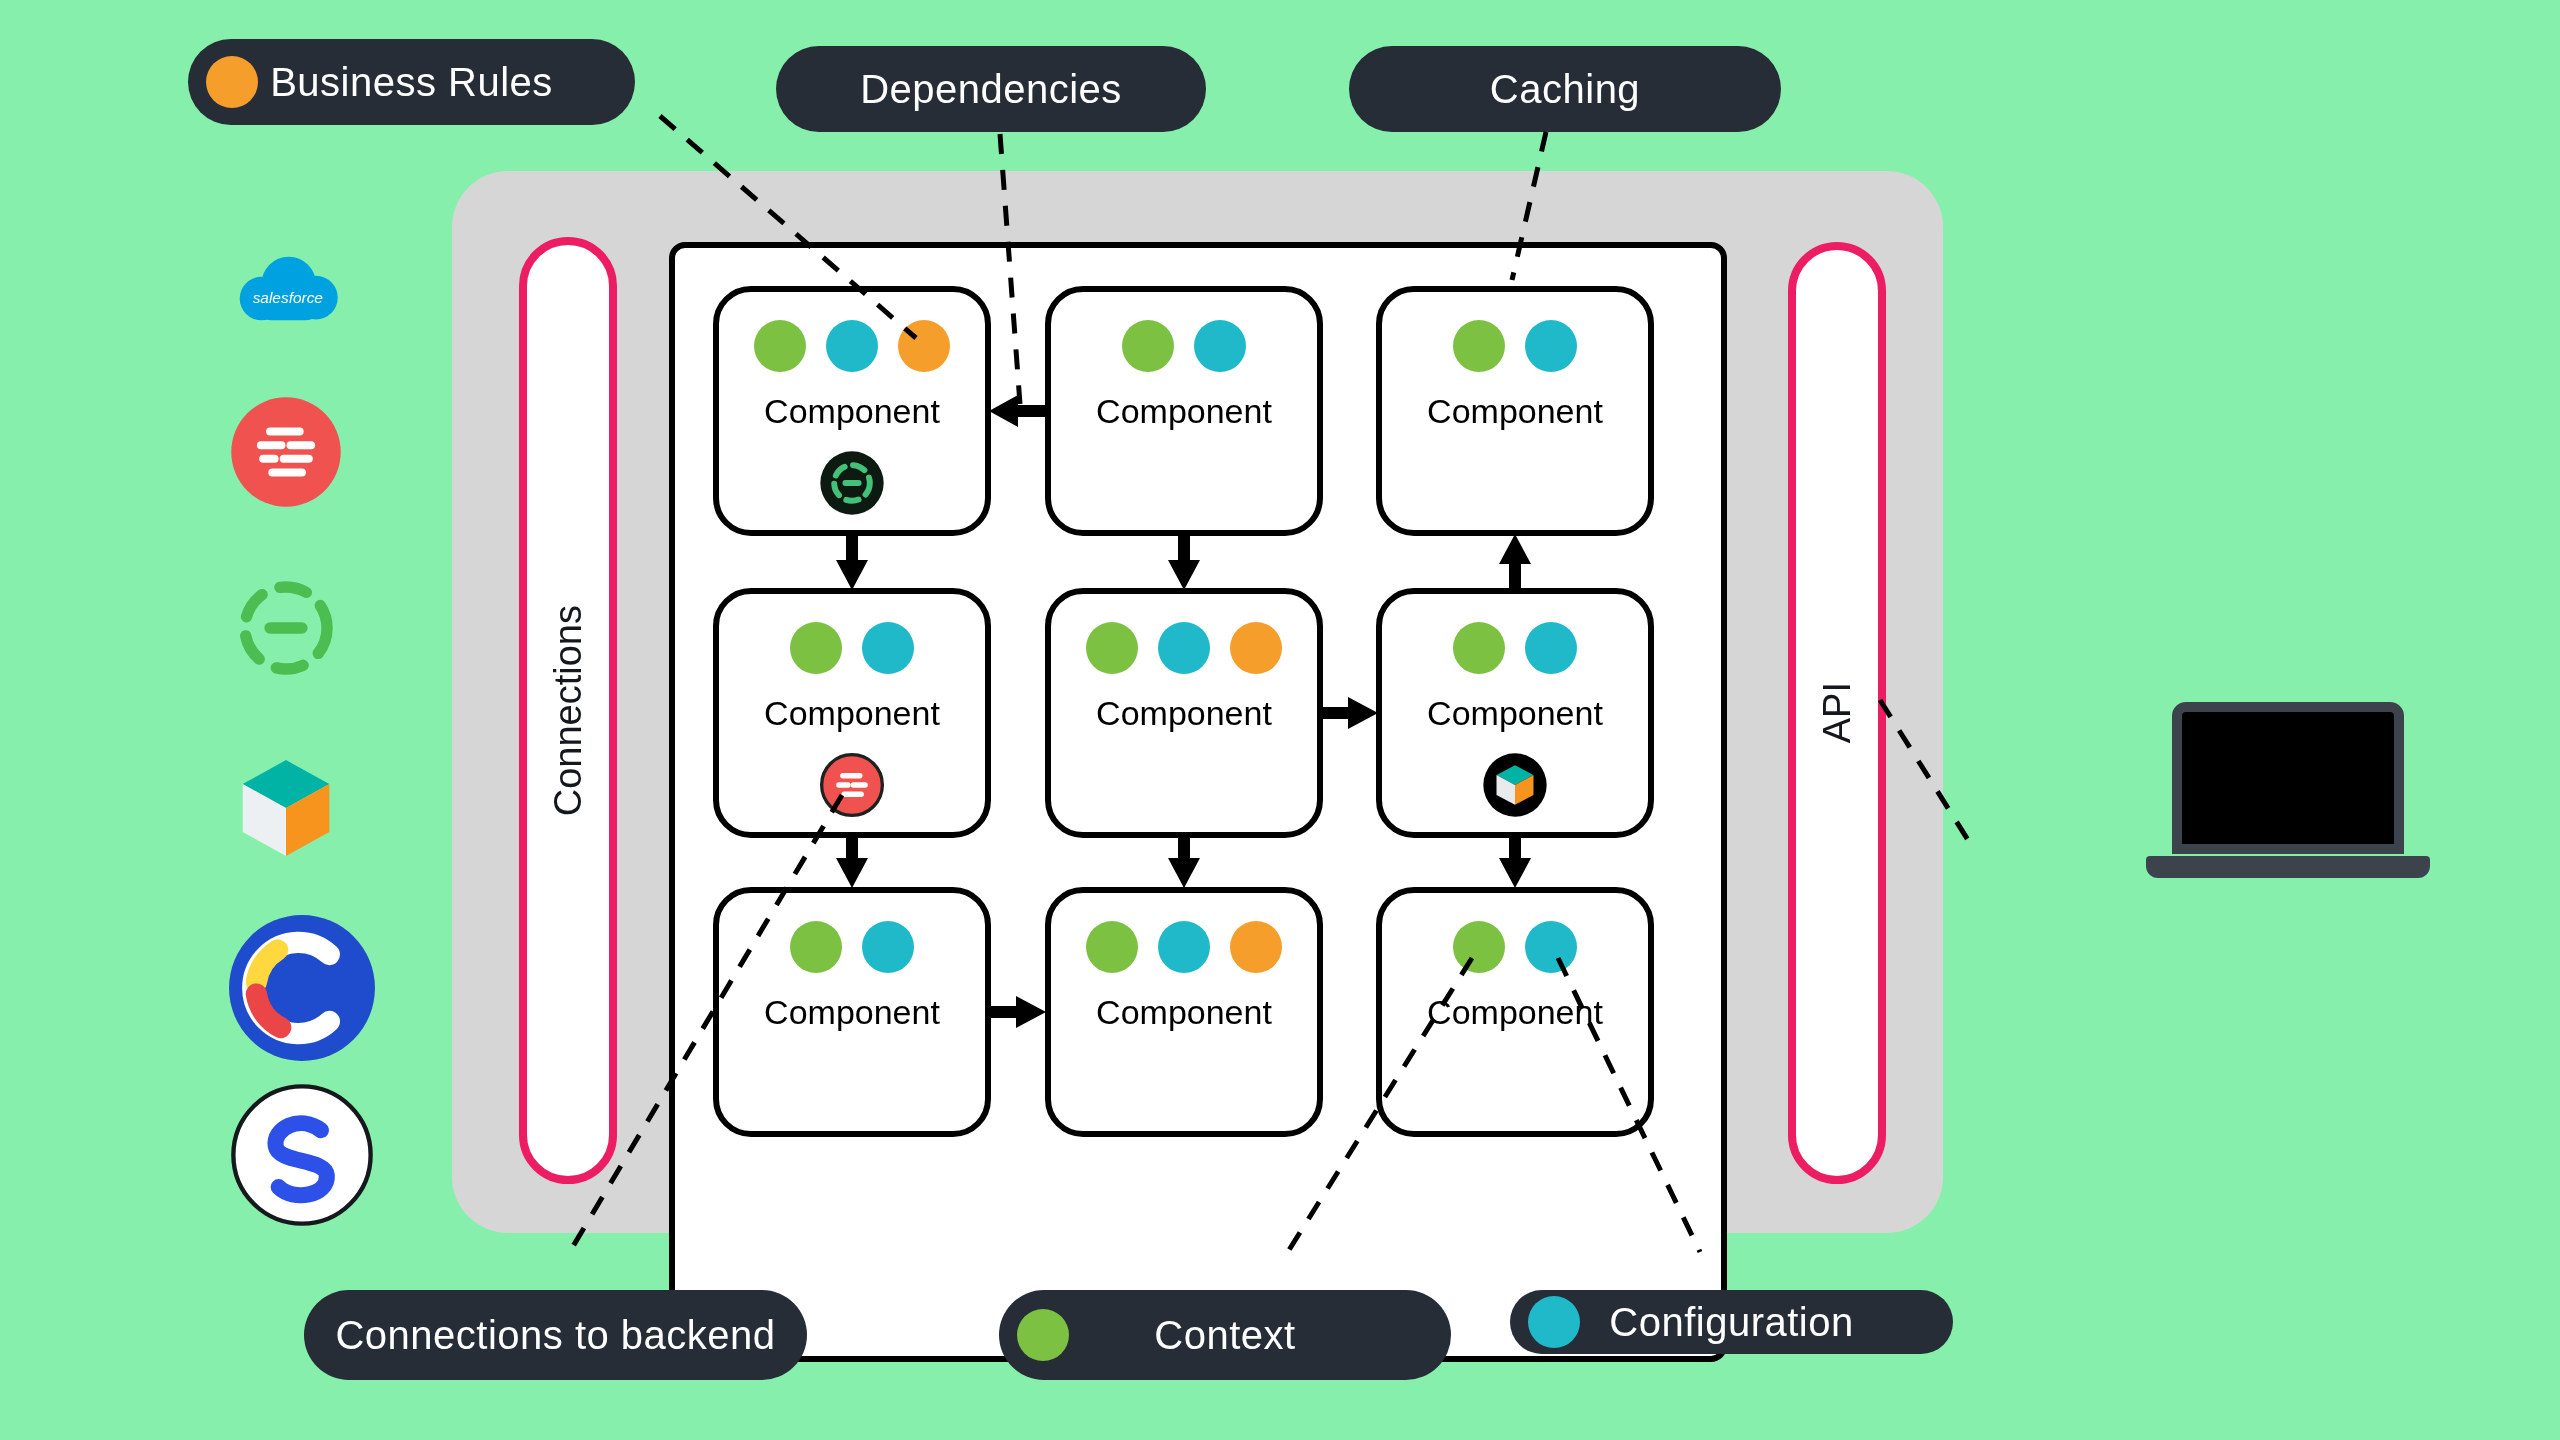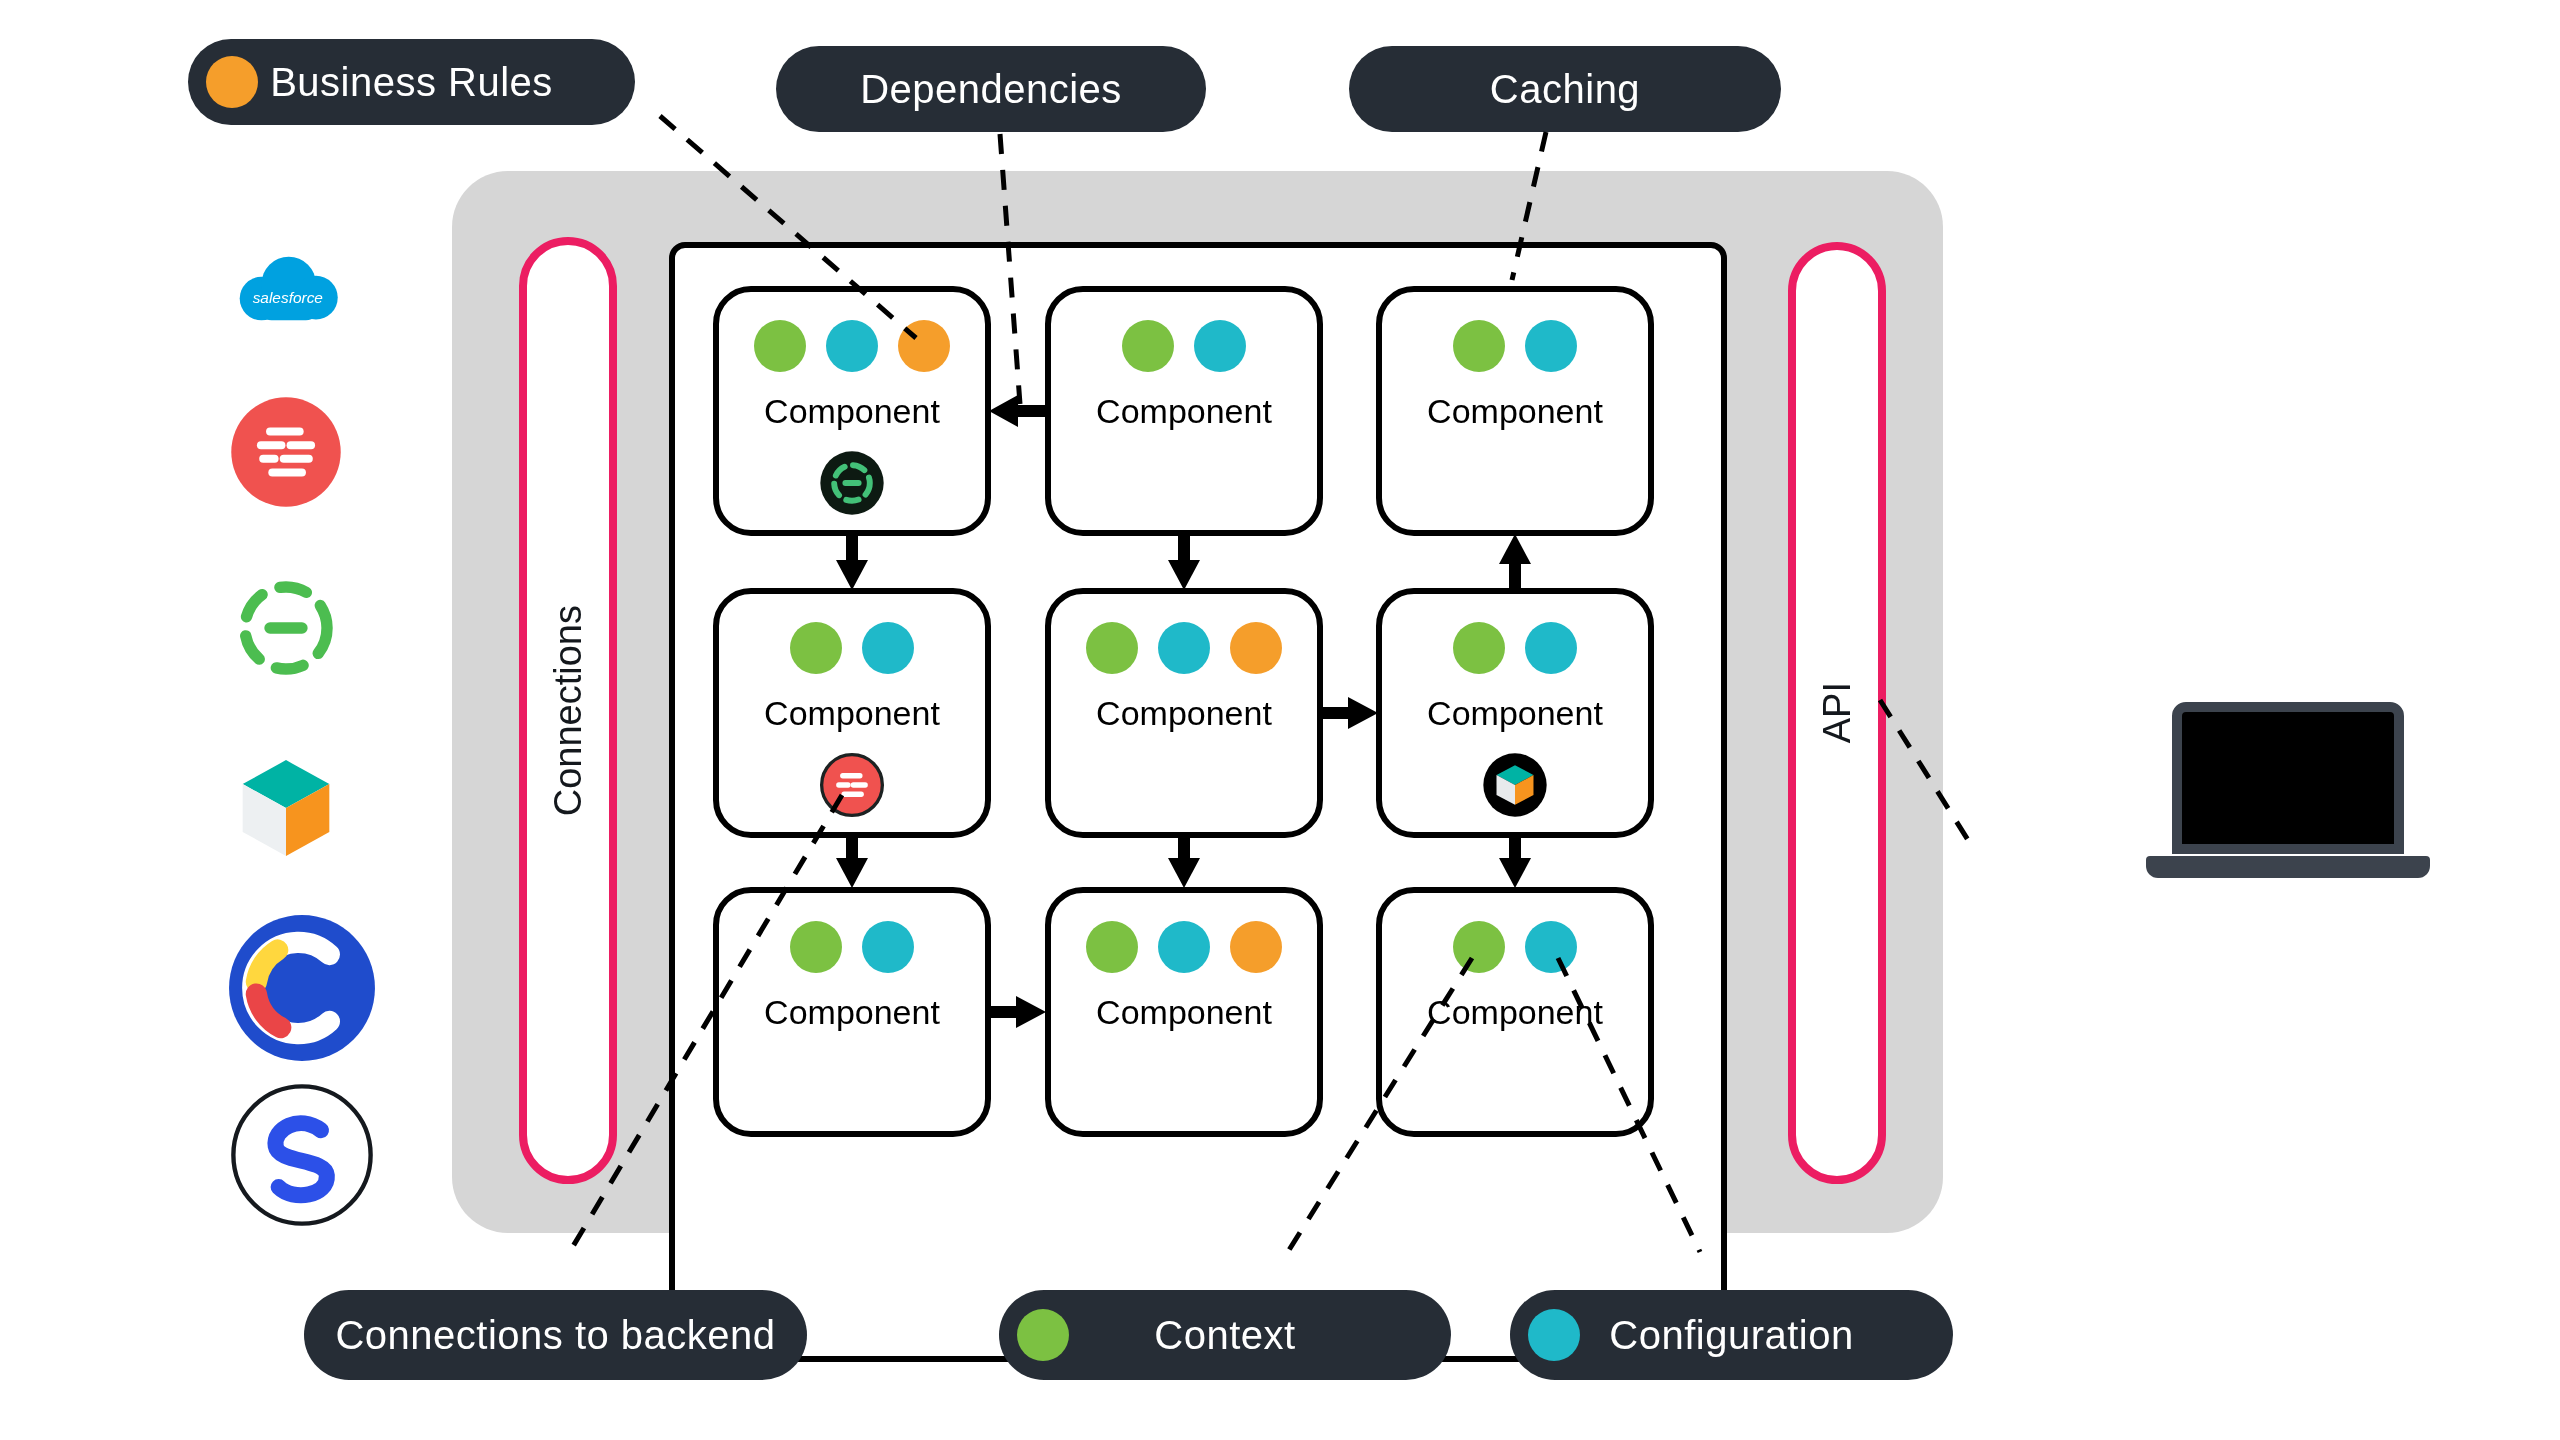--- a/index.html
+++ b/index.html
@@ -1,16 +1,16 @@
 <!DOCTYPE html>
 <html><head>
 <meta charset="utf-8">
 <style>
   html,body{margin:0;padding:0;background:#000;}
-  .canvas{position:relative;width:2560px;height:1440px;background:#ffffff;overflow:hidden;
+  .canvas{position:relative;width:2560px;height:1440px;background:#86efac;overflow:hidden;
           font-family:"Liberation Sans",sans-serif;text-decoration:underline;}
 
   
   .pill{position:absolute;background:#262d36;border-radius:46px;display:flex;align-items:center;
         justify-content:center;color:#fff;font-size:40px;letter-spacing:.5px;}
   .pill .pill-dots{position:absolute;left:18px;display:flex;}
 
   
   .dot{width:52px;height:52px;border-radius:50%;display:inline-block;}
   .dots{display:flex;gap:20px;}
@@ -253,21 +253,21 @@
 
   <div class="pill" style="left:304px;top:1290px;width:503px;height:90px;">
     <span>Connections to backend</span>
   </div>
   <div class="pill" style="left:999px;top:1290px;width:452px;height:90px;">
     <span class="pill-dots">
         <span class="dot" style="background: rgb(124, 193, 66);"></span>
       </span>
     <span>Context</span>
   </div>
-  <div class="pill" style="left:1510px;top:1290px;width:443px;height:90px;">
+  <div class="pill" style="left:1510px;top:1290px;width:443px;height:64px;">
     <span class="pill-dots">
         <span class="dot" style="background: rgb(31, 185, 201);"></span>
       </span>
     <span>Configuration</span>
   </div>
 
   <svg class="overlay" width="2560" height="1440" viewBox="0 0 2560 1440">
 
     <g stroke="#000" stroke-width="12" fill="#000">
       <line x1="1045" y1="411" x2="1016" y2="411"></line>

